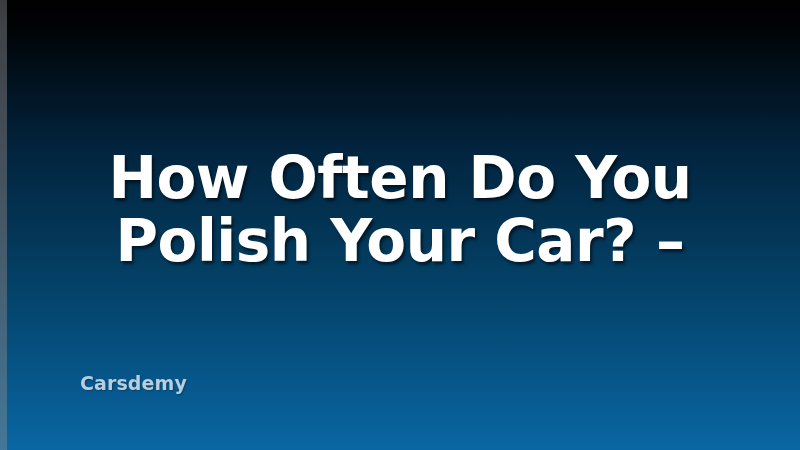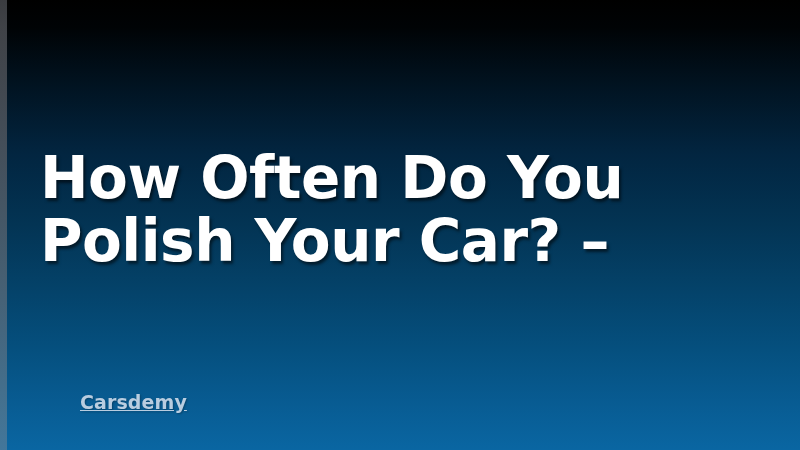--- a/index.html
+++ b/index.html
@@ -62,42 +62,42 @@
     inset: 0;
     padding: 0 40px;
     box-sizing: border-box;
   }
 
   #title {
     position: absolute;
     left: 40px;
     right: 40px;
     top: 108px;
+    text-align: center;
     color: #ffffff;
     font-weight: 700;
     font-size: 58px;
     line-height: 1.09;
     letter-spacing: -0.5px;
     text-shadow: 2px 3px 3px rgba(0, 0, 0, 0.55);
     white-space: nowrap;
   }
   #title .tline {
     display: block;
   }
 
   #footer-label {
     position: absolute;
     left: 80px;
-    top: 391px;
+    top: 372px;
     color: #b9cde0;
     font-weight: 700;
     font-size: 19px;
     letter-spacing: 0.1px;
     text-shadow: 1px 1px 2px rgba(0, 0, 0, 0.28);
-    text-decoration: underline;
   }
 </style>
 </head>
 <body>
 
 <div id="slide">
 
   <div id="edge-strip"></div>
 
   <div id="content">

